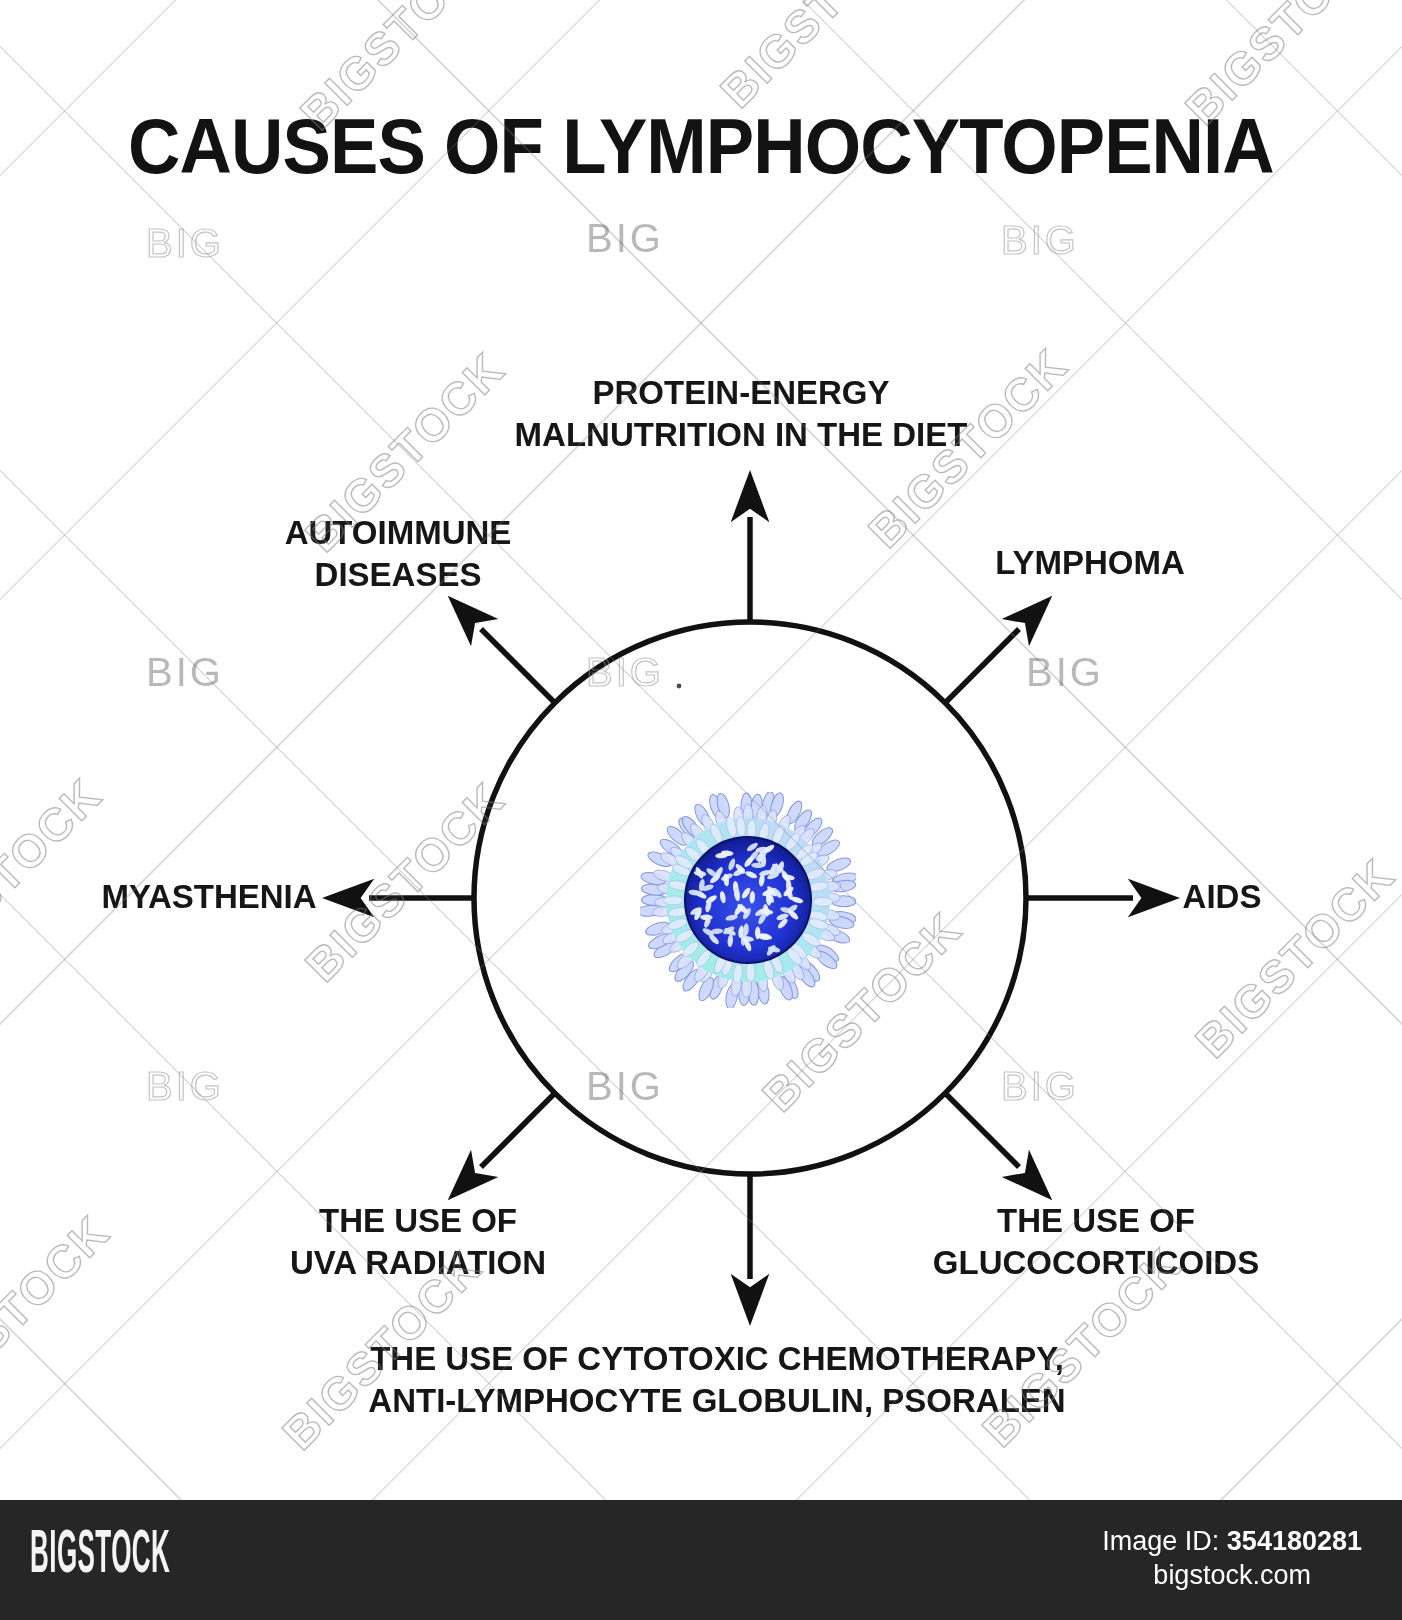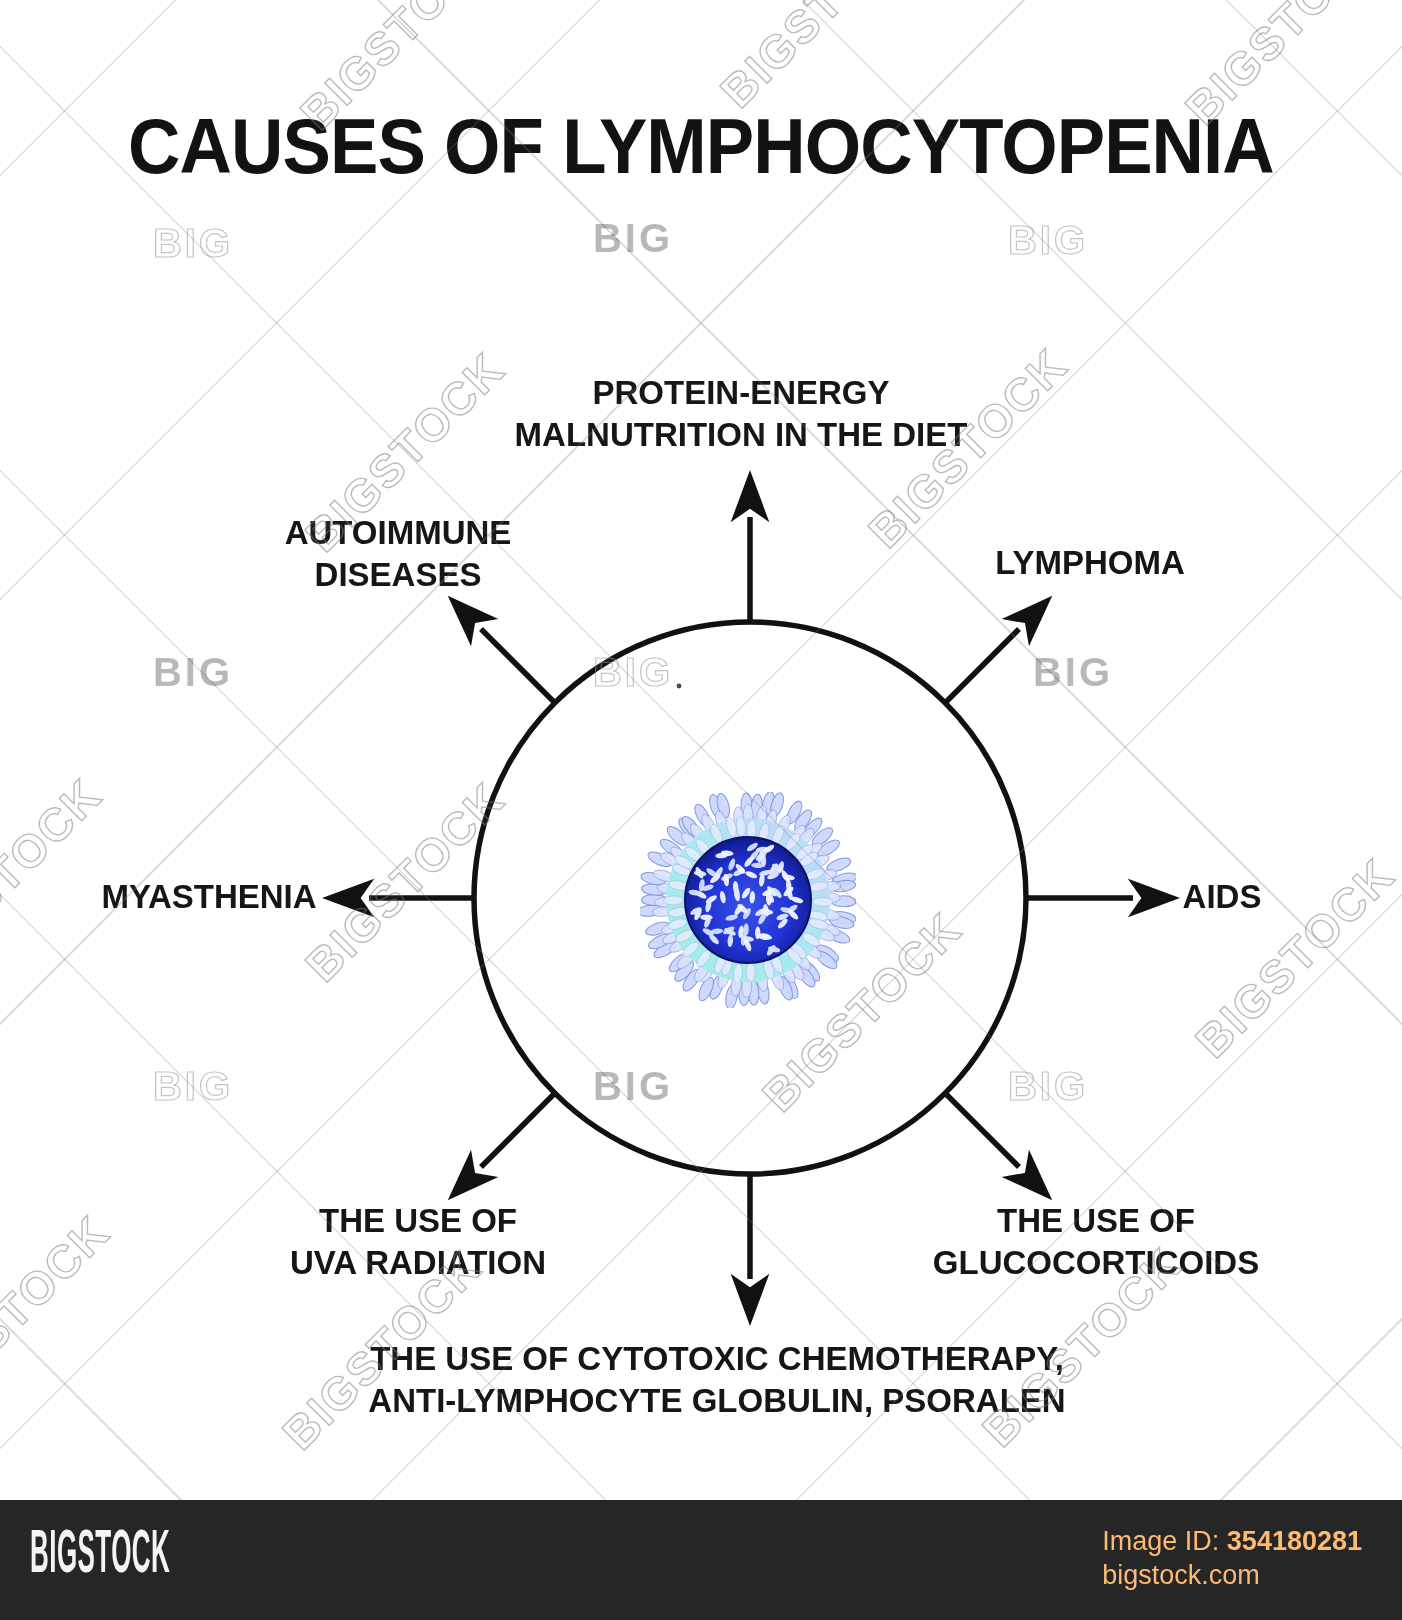--- a/index.html
+++ b/index.html
@@ -39,38 +39,37 @@
   }
   .wm-stock{
     position:absolute;white-space:nowrap;
     font-weight:700;font-size:46px;line-height:46px;letter-spacing:2px;
     color:rgba(255,255,255,0.04);
     -webkit-text-stroke:1.4px rgba(122,122,122,.52);
     transform:translate(-50%,-50%) rotate(-45deg);
   }
   .wm-big{
     position:absolute;white-space:nowrap;
-    font-weight:700;font-size:40px;line-height:40px;letter-spacing:3px;
+    font-weight:400;font-size:40px;line-height:40px;letter-spacing:3px;
     transform:translate(-50%,-50%);
-    margin-left:8px;
   }
   .wm-big.outline{color:rgba(255,255,255,0.04);-webkit-text-stroke:1.2px rgba(148,148,148,.55);}
   .wm-big.solid{color:rgba(0,0,0,.28);}
   
   .footer-bar{
     position:absolute;left:0;top:1500px;width:1402px;height:120px;
     background:#262626;z-index:10;
   }
   .footer-logo{
     position:absolute;left:30px;top:20px;
     font-weight:700;font-size:62px;line-height:62px;letter-spacing:1px;color:#f4f4f4;
     transform:scaleX(.42);transform-origin:left center;white-space:nowrap;
   }
   .footer-meta{
-    position:absolute;right:40px;top:24px;text-align:left;color:#fdba74;
+    position:absolute;right:40px;top:24px;text-align:center;color:#ffffff;
     font-size:27px;line-height:34px;font-weight:400;
   }
   .footer-meta b{font-weight:700;}
 </style>
 </head>
 <body>
 
 <div id="stage">
 
   <div class="page-title">

